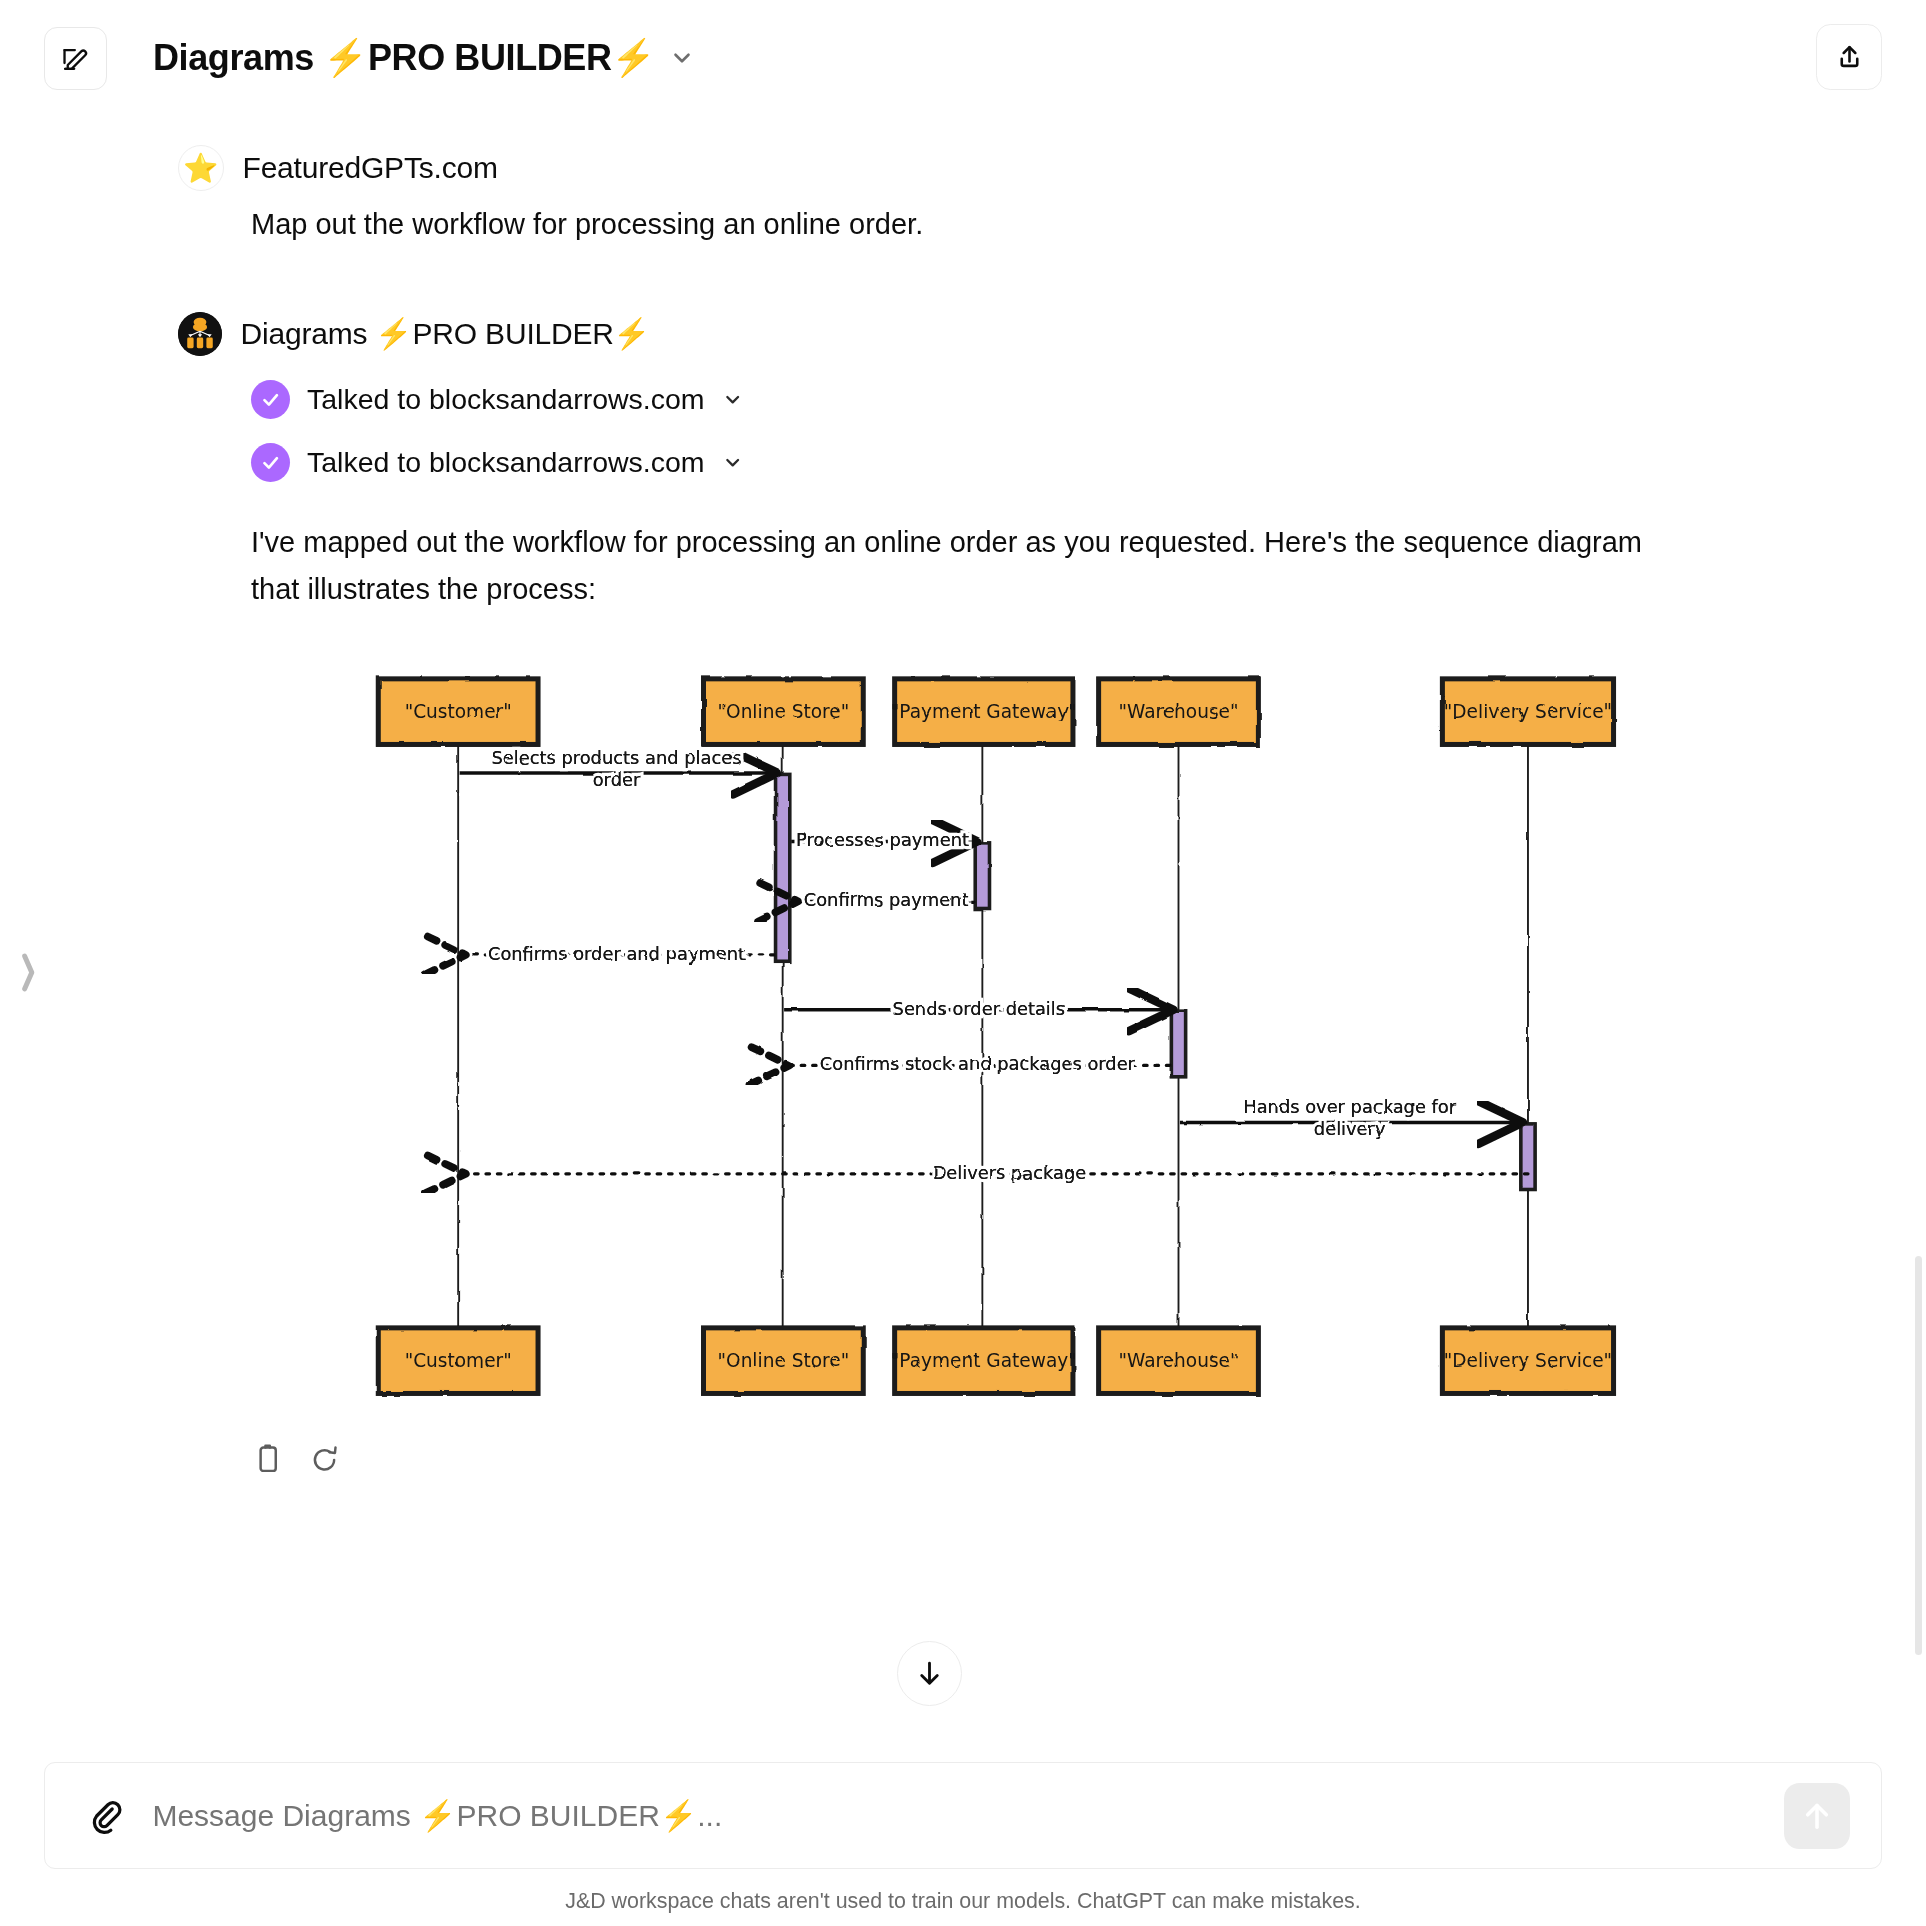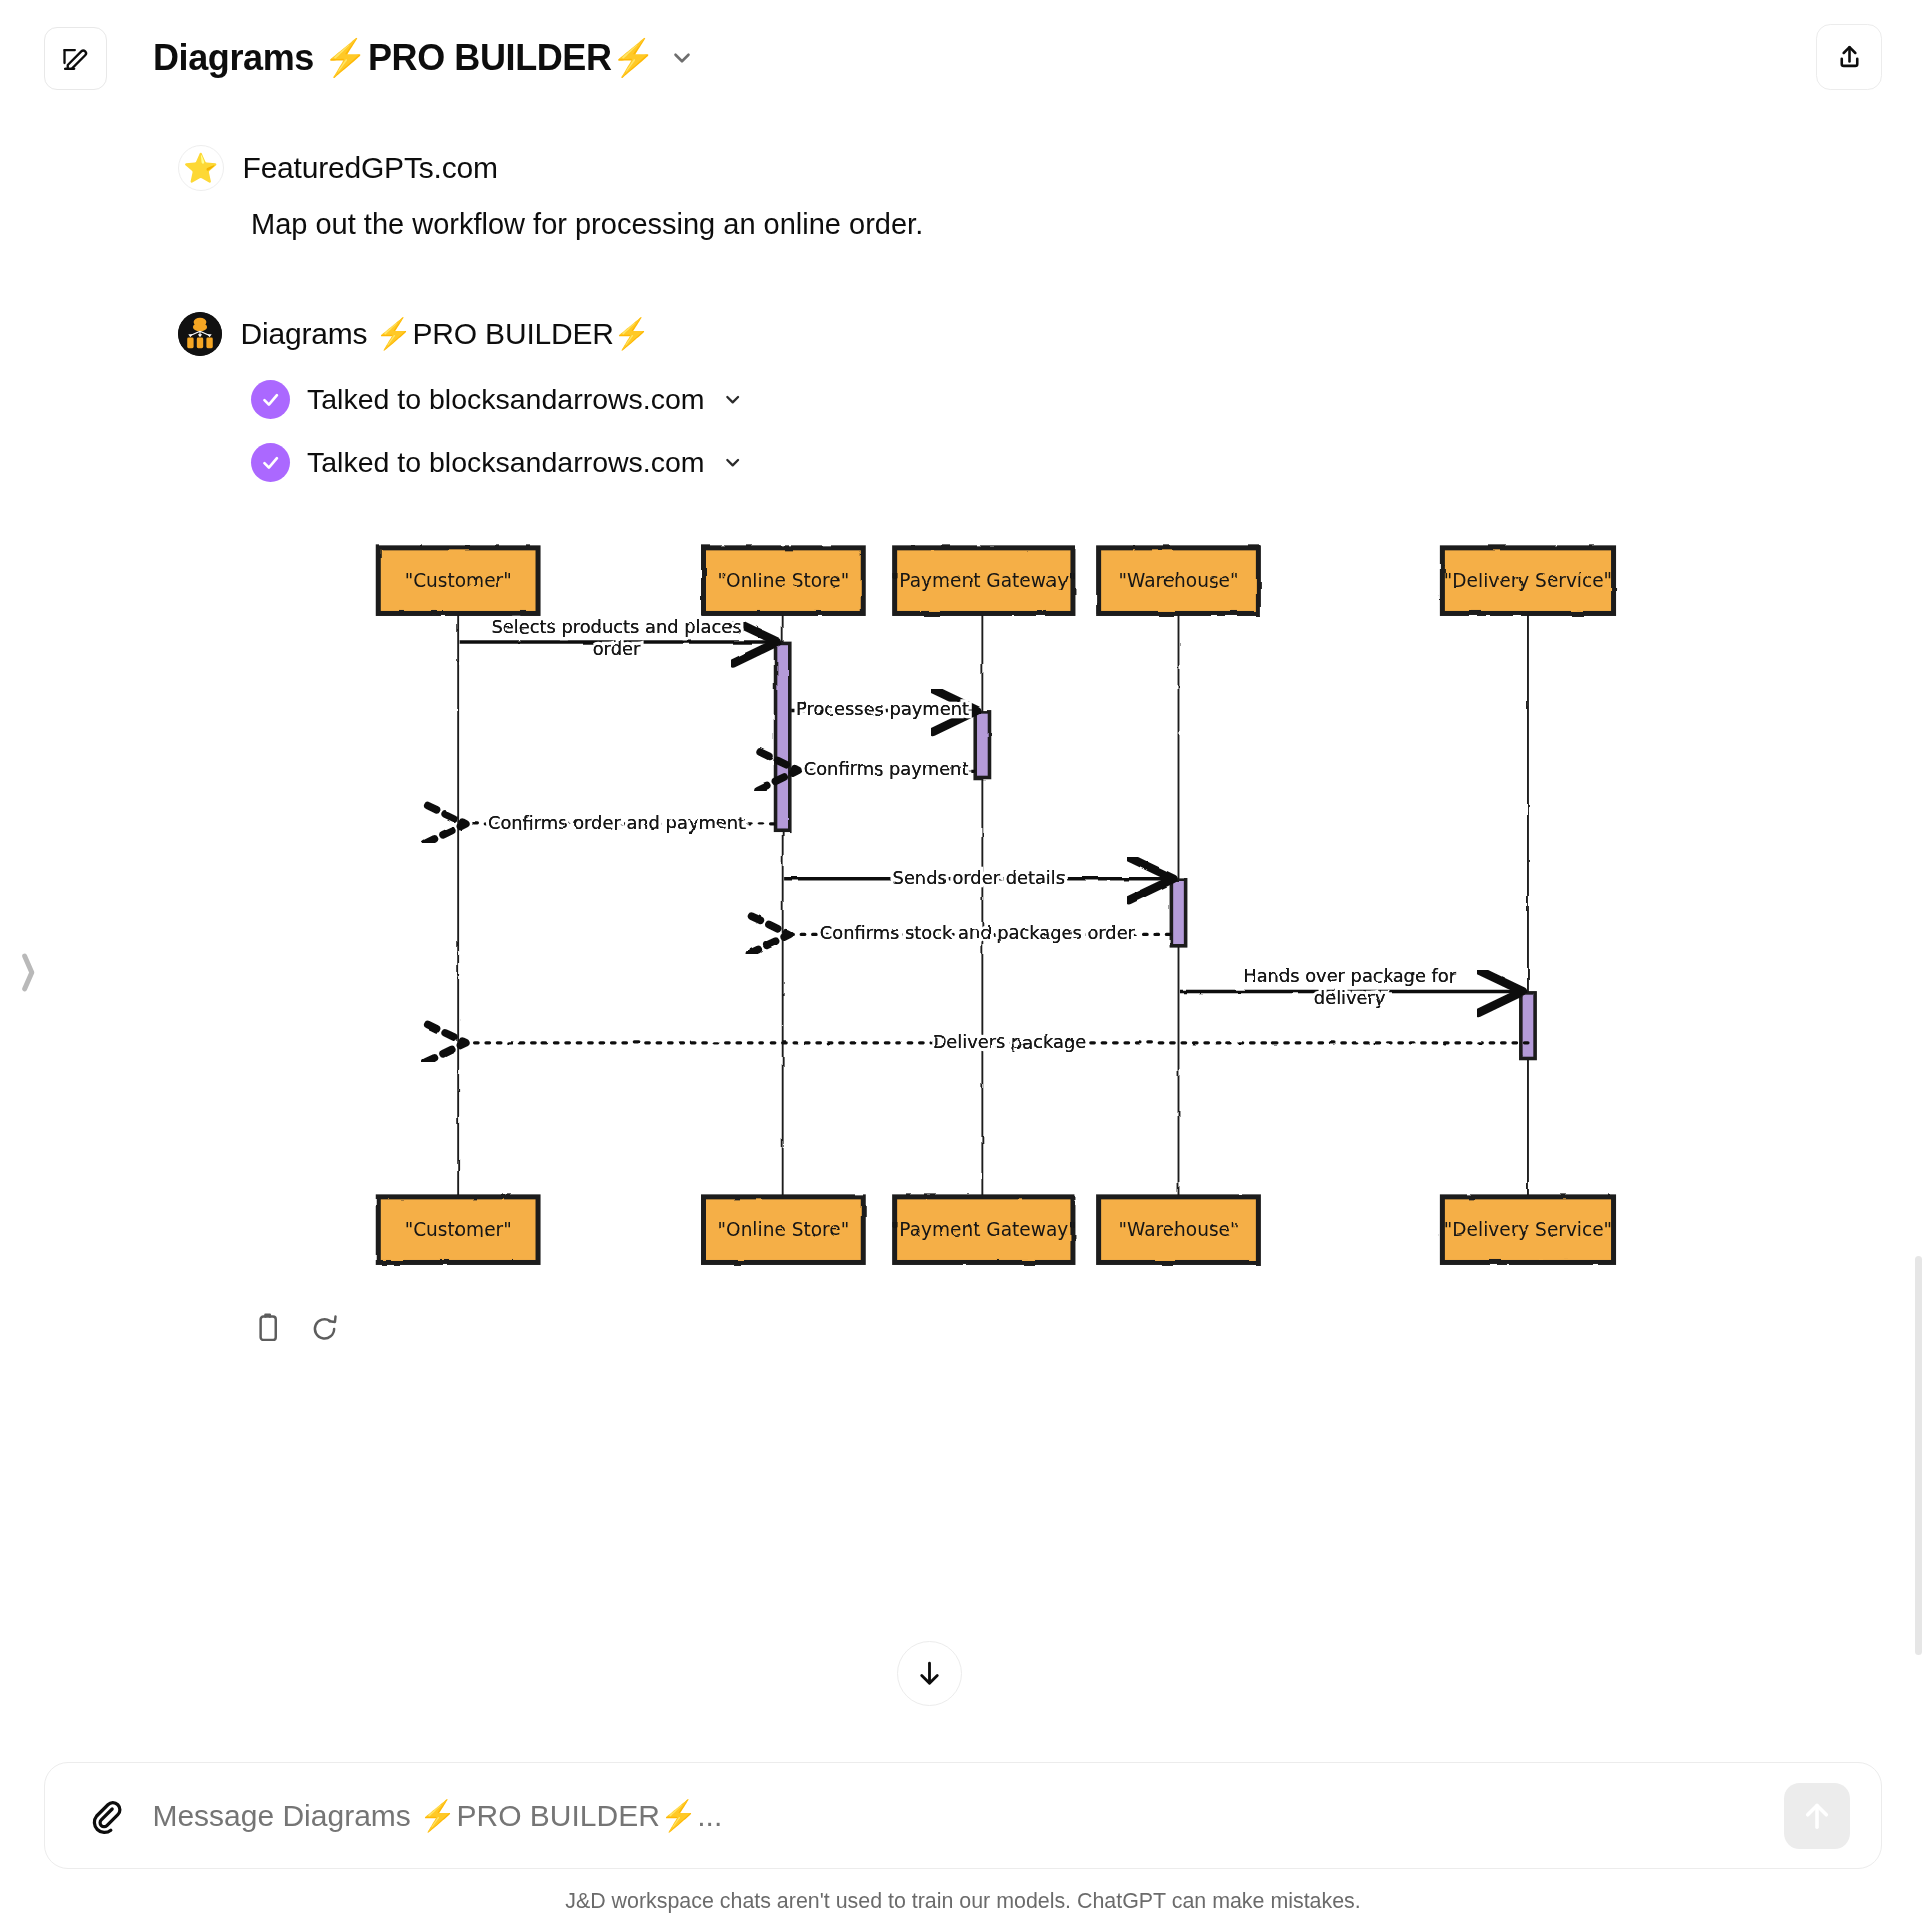--- a/index.html
+++ b/index.html
@@ -133,21 +133,21 @@
     width: 63px; height: 63px; border-radius: 50%;
     border: 1.4px solid #ececec; background: #fff;
     display: flex; align-items: center; justify-content: center;
     cursor: pointer;
   }
 
   
   .composer {
     position: absolute; left: 44px; top: 1762px;
     width: 1838px; height: 107px;
-    border: 1.4px solid #ececec; border-radius: 24px;
+    border: 1.4px solid #ececec; border-radius: 11px;
     background: #fff;
     display: flex; align-items: center;
     box-sizing: border-box;
   }
   .clip-btn {
     width: 50px; height: 50px; margin-left: 34px; flex: none;
     display: flex; align-items: center; justify-content: center;
     cursor: pointer;
   }
   .composer-input {
@@ -264,20 +264,21 @@
         <svg width="21.4" height="21.4" viewBox="0 0 24 24" fill="none" stroke="#ffffff" stroke-width="3" stroke-linecap="round" stroke-linejoin="round">
           <polyline points="5 12.5 10 17.5 19 7"></polyline>
         </svg>
       </span>
       <span class="tool-label">Talked to blocksandarrows.com</span>
       <svg class="tool-chev" viewBox="0 0 24 24" fill="none" stroke="#2b2b2b" stroke-width="2.6" stroke-linecap="round" stroke-linejoin="round">
         <polyline points="6 9 12 15 18 9"></polyline>
       </svg>
     </div>
 
+    <div class="msg-body" style="margin-top:37px;">I've mapped out the workflow for processing an online order as you requested. Here's the sequence diagram that illustrates the process:</div>
 
     
     <div class="diagram-wrap">
       <svg class="diagram" viewBox="0 0 2070 1060">
         <defs>
           <filter id="rough" x="-8%" y="-8%" width="116%" height="116%">
             <feTurbulence type="fractalNoise" baseFrequency="0.03" numOctaves="3" seed="7" result="n"></feTurbulence>
             <feDisplacementMap in="SourceGraphic" in2="n" scale="3.2" xChannelSelector="R" yChannelSelector="G"></feDisplacementMap>
           </filter>
           <marker id="ah" markerWidth="16" markerHeight="16" refX="12" refY="6" orient="auto">

